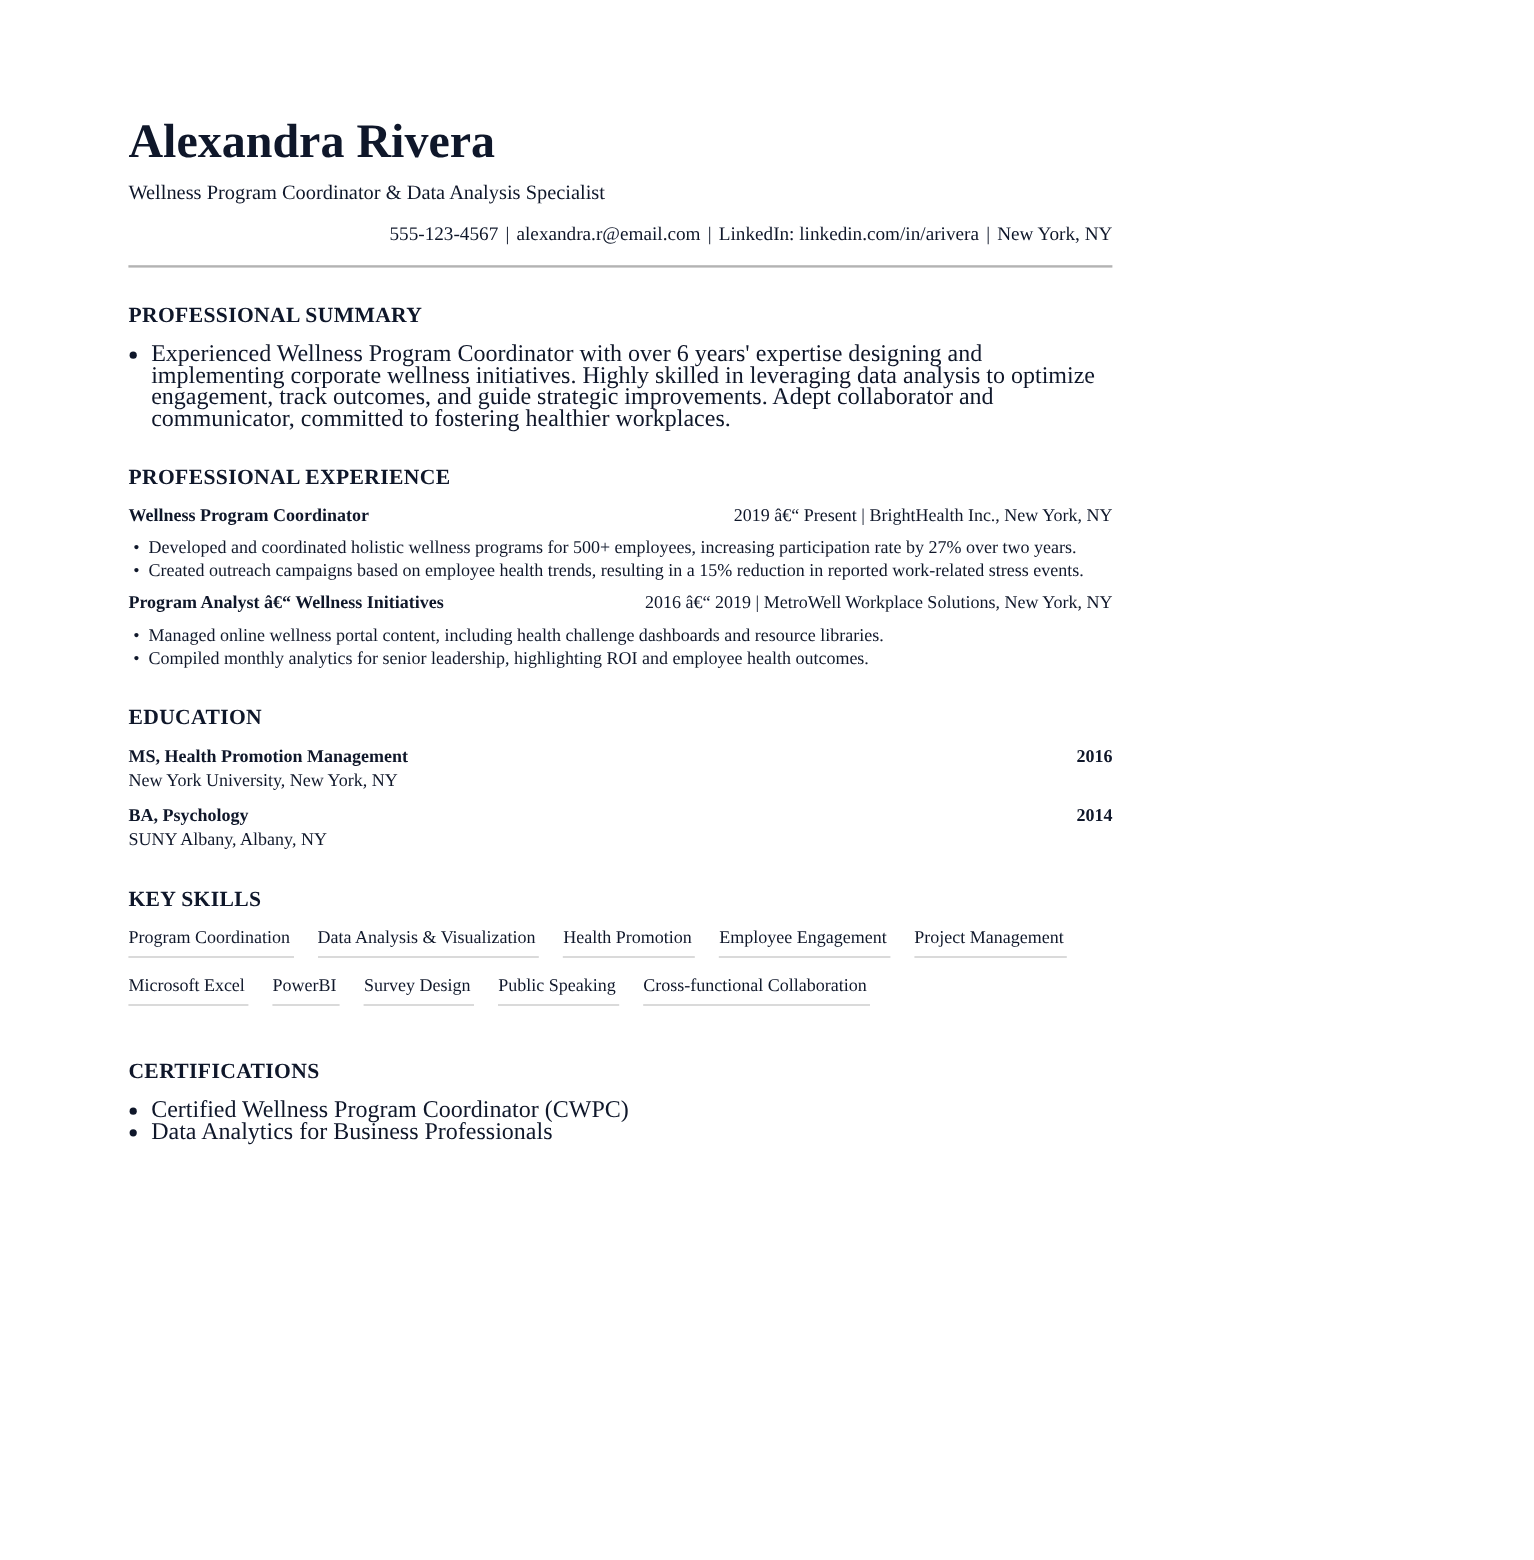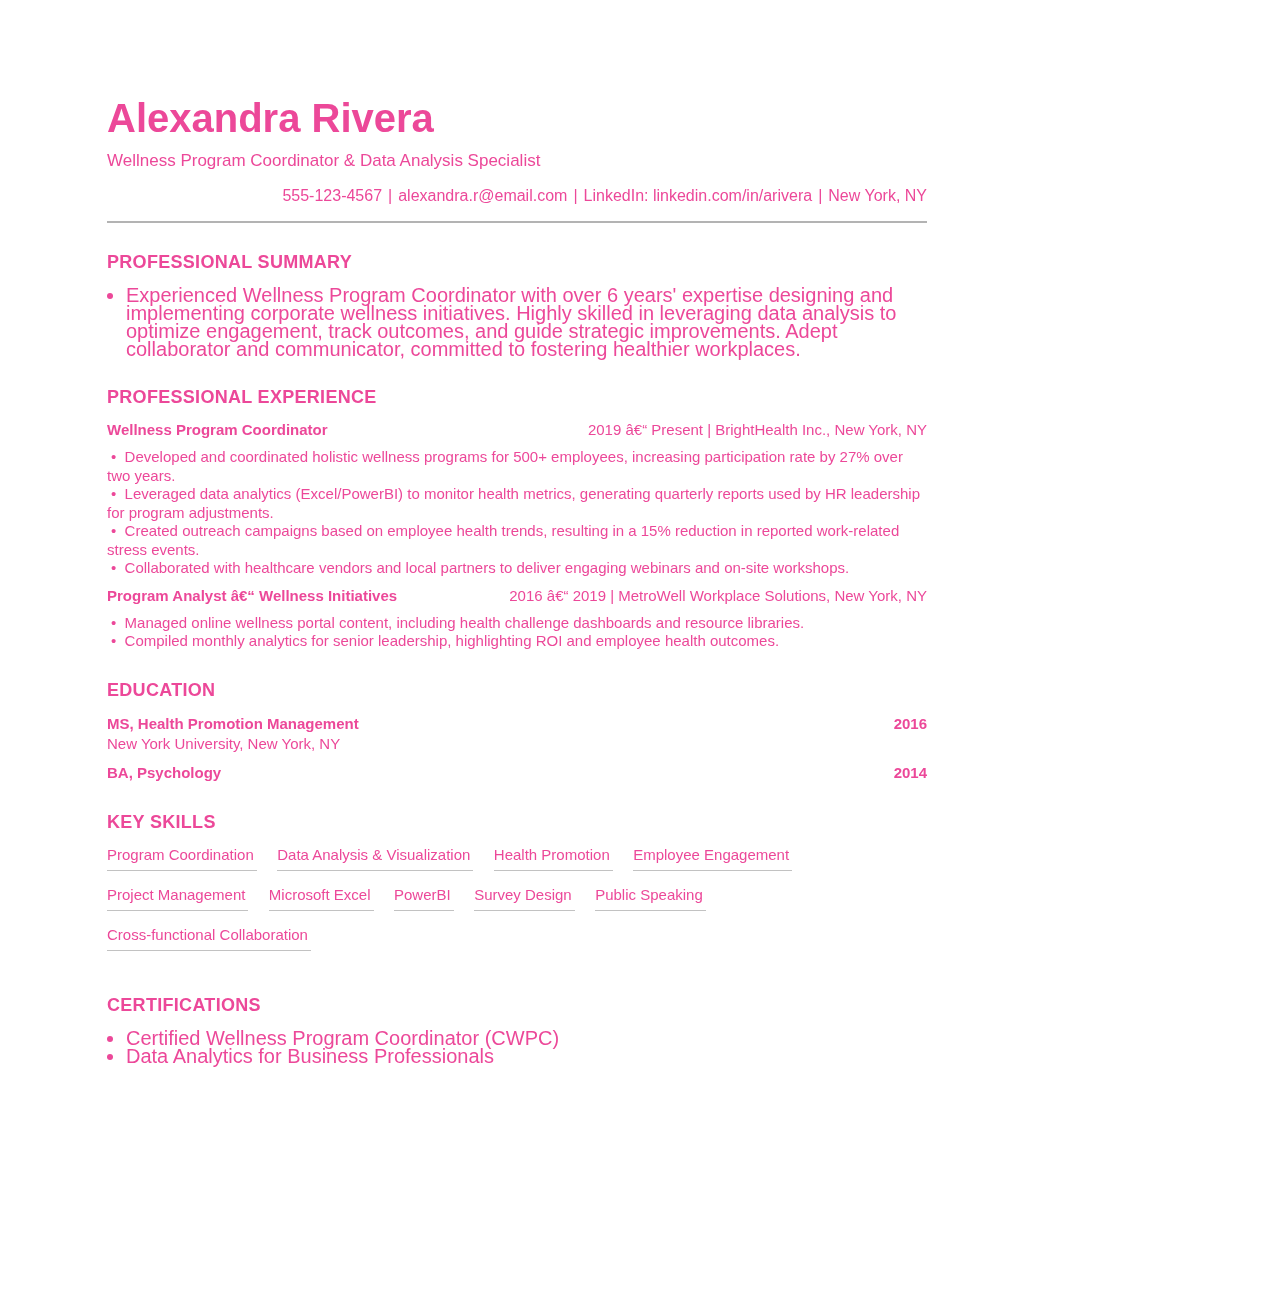--- a/index.html
+++ b/index.html
@@ -1,18 +1,18 @@
 <!DOCTYPE html>
 <html><head>
 <meta charset="utf-8">
 <style>
   html,body{margin:0;padding:0;background:#ffffff;}
   .canvas{
     width:1034px;height:1300px;overflow:hidden;background:#ffffff;
-    font-family:Liberation Sans, sans-serif;color:#ec4899;
+    font-family:Liberation Serif, serif;color:#0f172a;
     -webkit-font-smoothing:antialiased;
   }
   .page{width:820px;margin:0 auto;padding-top:96px;}
 
   
   h1{margin:0 0 11px 0;font-size:40px;line-height:1.1;font-weight:bold;letter-spacing:0;}
   .subtitle{font-size:17px;line-height:20px;margin:0 0 15px 0;}
   .contact{font-size:16px;line-height:19px;text-align:right;}
   .contact .sep{margin:0 6px;}
   .divider{height:2px;background:#b3b3b3;margin-top:16px;}
@@ -69,23 +69,21 @@
     <section>
       <h2>PROFESSIONAL EXPERIENCE</h2>
 
       <div class="job">
         <div class="job-head">
           <span class="job-title">Wellness Program Coordinator</span>
           <span class="job-meta">2019 â€“ Present | BrightHealth Inc., New York, NY</span>
         </div>
         <div>
           <div class="xb">Developed and coordinated holistic wellness programs for 500+ employees, increasing participation rate by 27% over two years.</div>
-          <div class="xb">Leveraged data analytics (Excel/PowerBI) to monitor health metrics, generating quarterly reports used by HR leadership for program adjustments.</div>
           <div class="xb">Created outreach campaigns based on employee health trends, resulting in a 15% reduction in reported work-related stress events.</div>
-          <div class="xb">Collaborated with healthcare vendors and local partners to deliver engaging webinars and on-site workshops.</div>
         </div>
       </div>
 
       <div class="job">
         <div class="job-head">
           <span class="job-title">Program Analyst â€“ Wellness Initiatives</span>
           <span class="job-meta">2016 â€“ 2019 | MetroWell Workplace Solutions, New York, NY</span>
         </div>
         <div>
           <div class="xb">Managed online wellness portal content, including health challenge dashboards and resource libraries.</div>
@@ -103,20 +101,21 @@
           <span>2016</span>
         </div>
         <div class="school">New York University, New York, NY</div>
       </div>
 
       <div class="degree">
         <div class="deg-row">
           <span>BA, Psychology</span>
           <span>2014</span>
         </div>
+        <div class="school">SUNY Albany, Albany, NY</div>
       </div>
     </section>
 
     <section>
       <h2>KEY SKILLS</h2>
       <div class="skills">
         <span class="skill">Program Coordination</span>
         <span class="skill">Data Analysis &amp; Visualization</span>
         <span class="skill">Health Promotion</span>
         <span class="skill">Employee Engagement</span>

